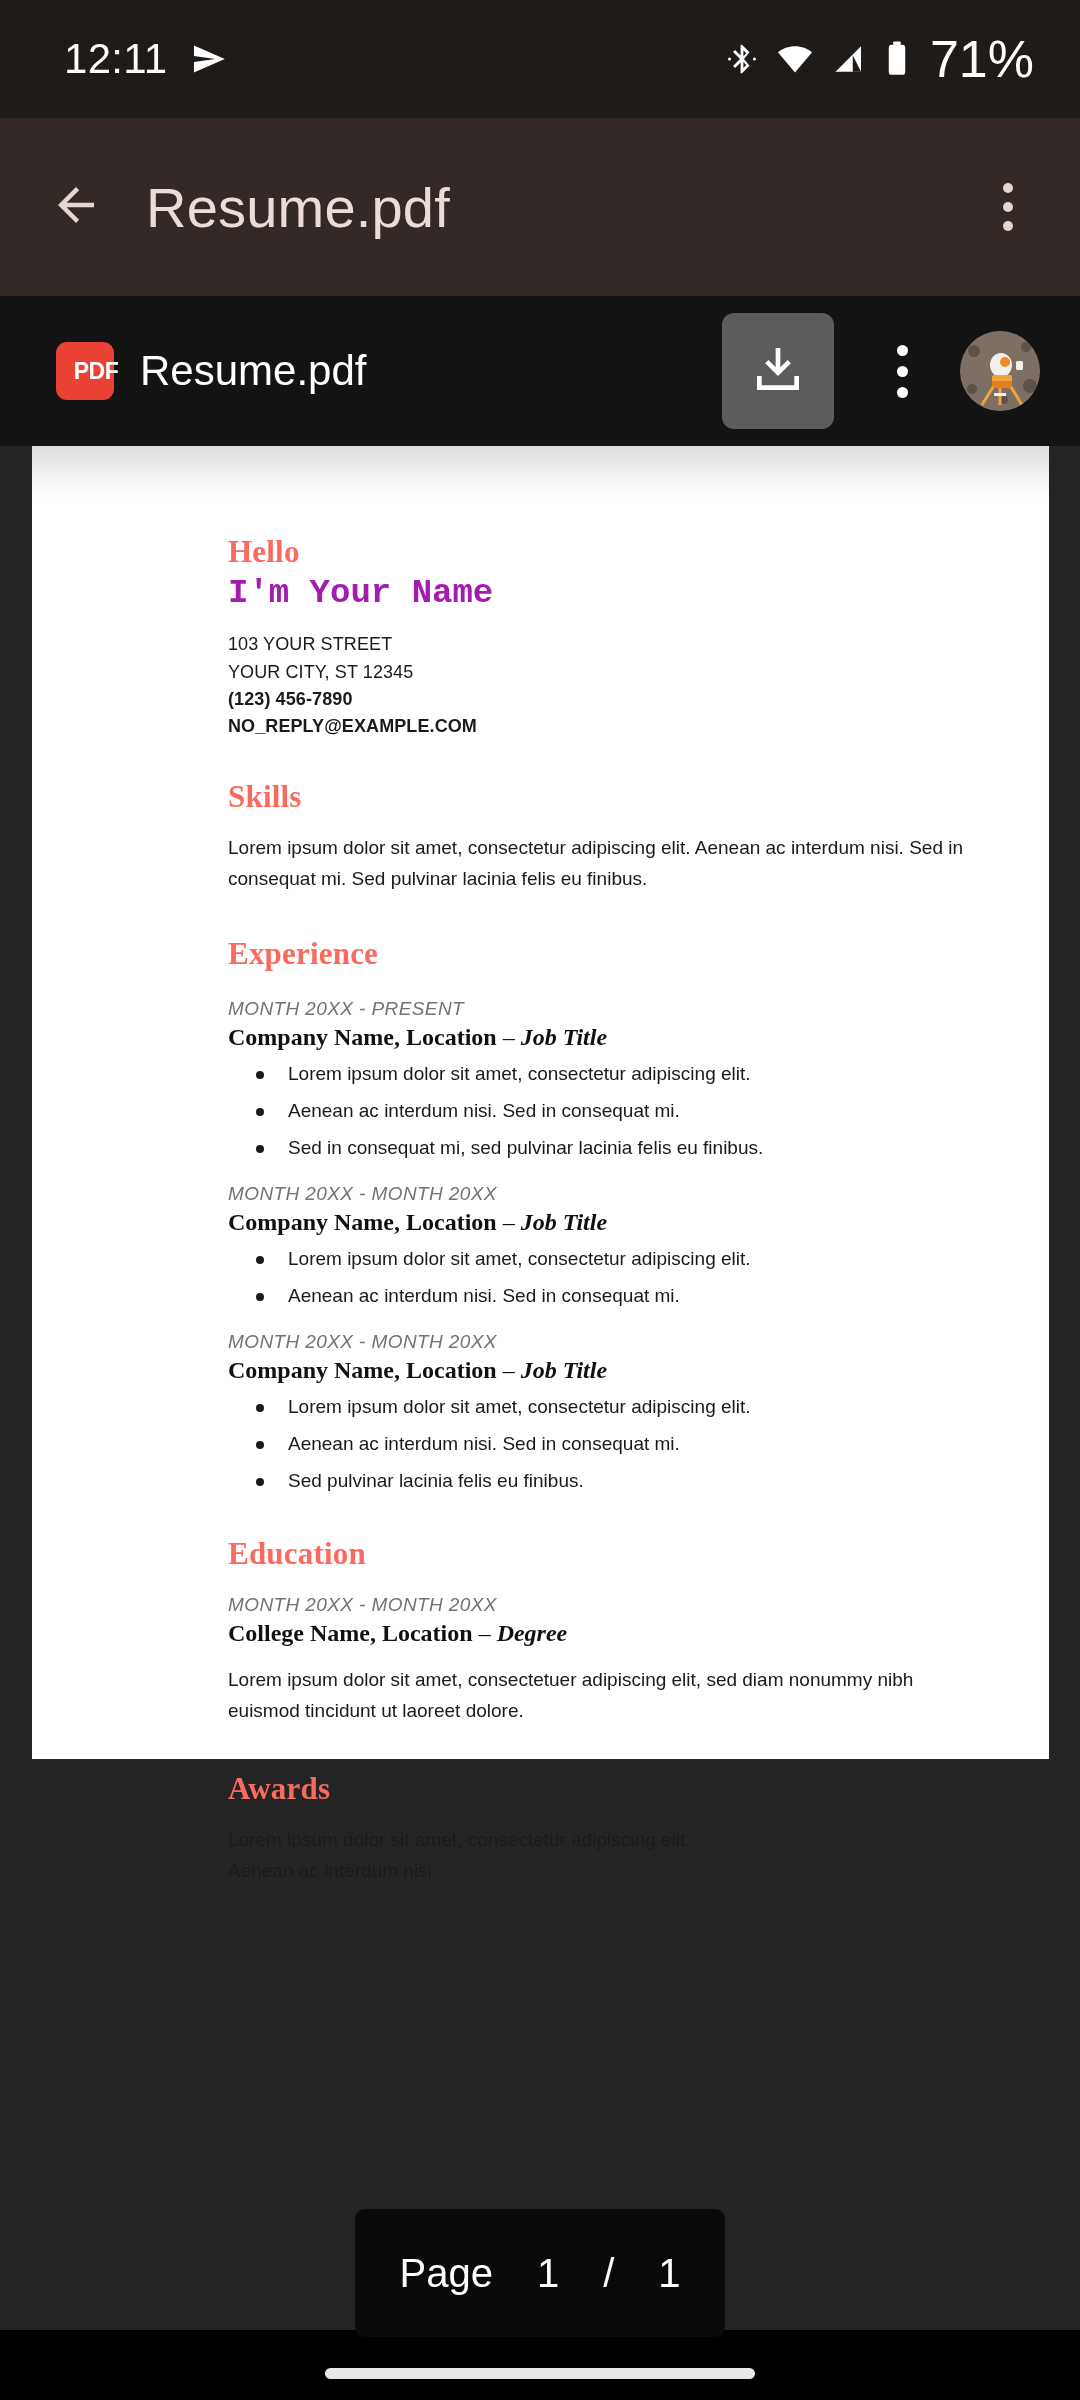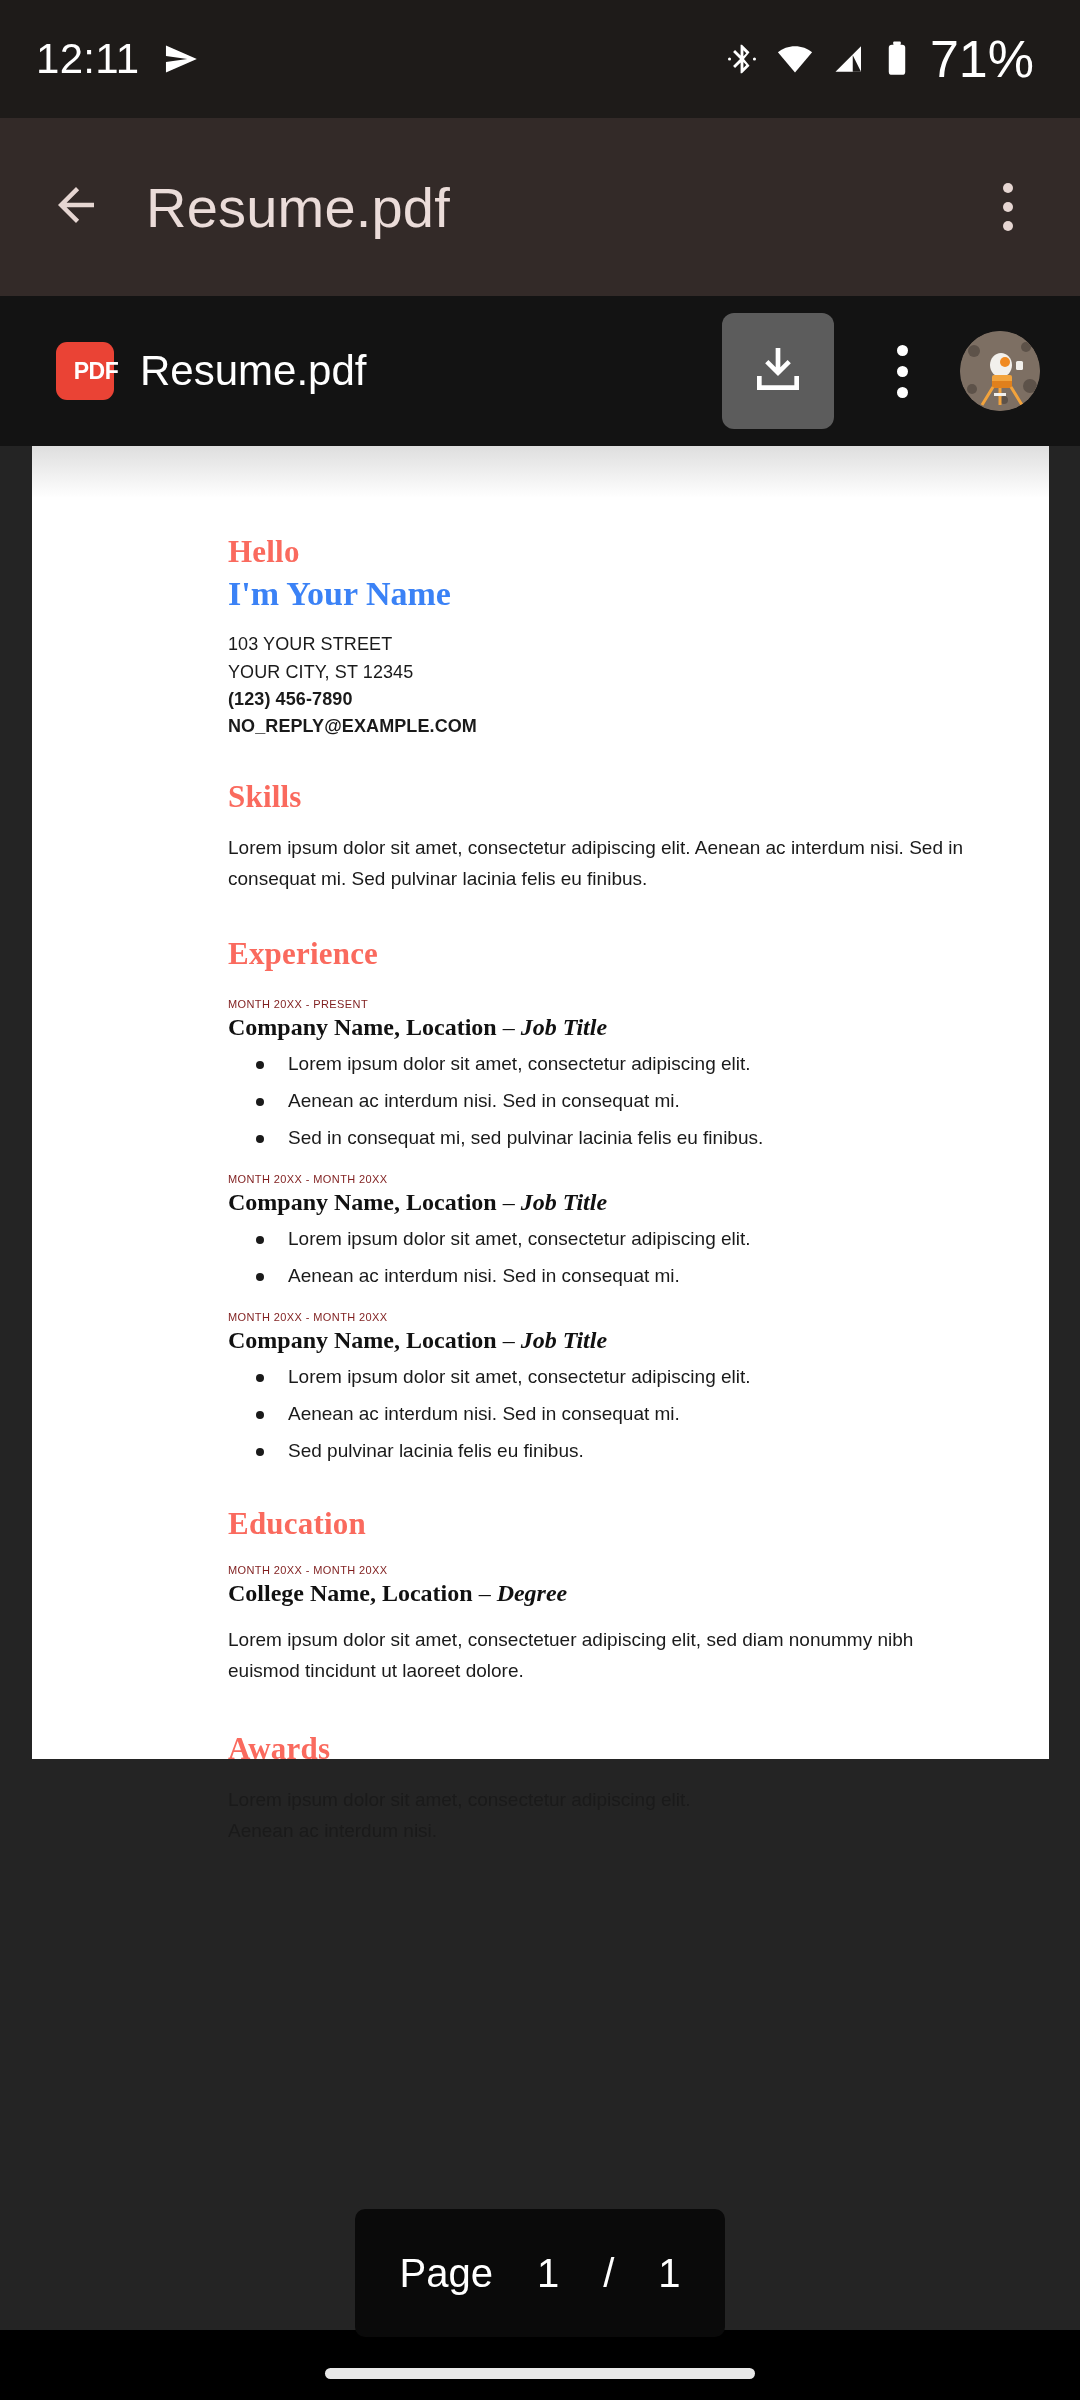--- a/index.html
+++ b/index.html
@@ -9,21 +9,21 @@
     font-family:"Liberation Sans", sans-serif;
     overflow:hidden;
   }
   #screen { position:relative; width:1080px; height:2400px; background:#000; }
 
   
   .status-bar {
     position:absolute; top:0; left:0; width:1080px; height:118px;
     background:#1e1b19;
     display:flex; align-items:center; justify-content:space-between;
-    padding:0 46px 0 36px;
+    padding:0 46px 0 64px;
   }
   .status-left { display:flex; align-items:center; gap:22px; }
   .status-time { color:#fff; font-size:42px; letter-spacing:0.3px; font-weight:400; }
   .status-right { display:flex; align-items:center; gap:17px; }
   .status-icon { display:flex; align-items:center; }
   .battery-pct { color:#fff; font-size:52px; font-weight:400; margin-left:3px; }
 
   
   .app-bar {
     position:absolute; top:118px; left:0; width:1080px; height:178px;
@@ -89,22 +89,22 @@
   }
   .page-inner { position:absolute; top:90px; left:148px; width:740px;margin-left:48px; }
 
   
   .r-hello {
     font-family:"Liberation Serif", serif;
     color:#fa6a5e; font-size:31px; font-weight:bold; line-height:1.0;
     letter-spacing:0.2px;
   }
   .r-name {
-    font-family:Liberation Serif, serif;
-    color:#3b82f6; font-size:34px; font-weight:bold;
+    font-family:Liberation Mono, monospace;
+    color:#a21caf; font-size:34px; font-weight:bold;
     margin-top:8px; line-height:1.1;
   }
   .r-contact { margin-top:19px; }
   .r-contact div {
     font-family:"Liberation Sans", sans-serif;
     font-size:18px; color:#1a1a1a; line-height:1.52; letter-spacing:0.1px;
   }
   .r-contact div.bold { font-weight:bold; }
 
   .r-section {
@@ -120,21 +120,21 @@
   .r-body {
     font-family:"Liberation Sans", sans-serif;
     font-size:19px; color:#1a1a1a; line-height:1.62;
     margin-top:18px;
   }
 
   .exp-item { margin-top:26px; }
   .exp-item:first-of-type { margin-top:22px; }
   .exp-date {
     font-family:"Liberation Sans", sans-serif;
-    font-size:11px; color:#7f1d1d; letter-spacing:0.4px;
+    font-size:19px; color:#737373; letter-spacing:0.4px;font-style:italic;
   }
   .exp-title {
     font-family:"Liberation Serif", serif;
     font-size:24px; color:#111; font-weight:bold; margin-top:4px;
   }
   .exp-title .job { font-weight:bold; font-style:italic; }
   .exp-title .dash { font-weight:normal; }
   .exp-bullets { margin-top:13px; list-style:none; }
   .exp-bullets li {
     font-family:"Liberation Sans", sans-serif;

